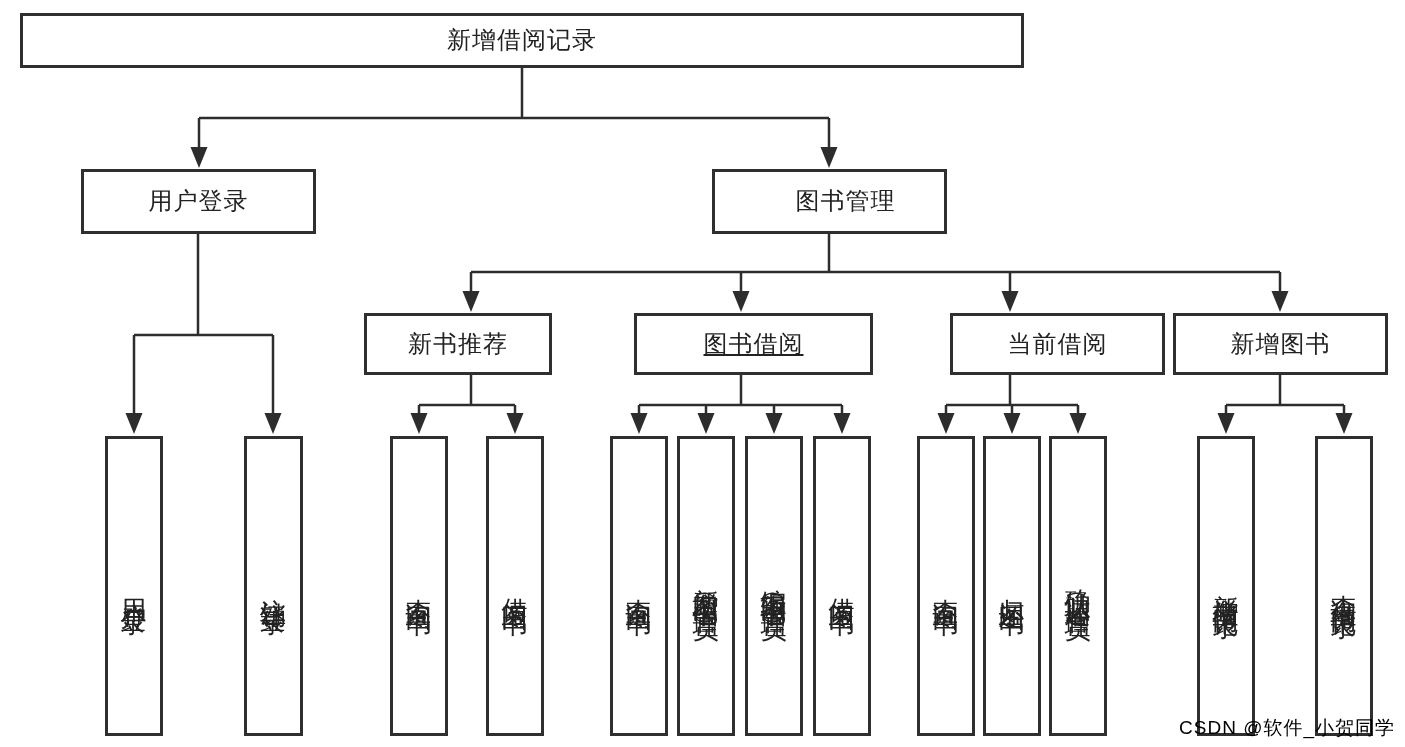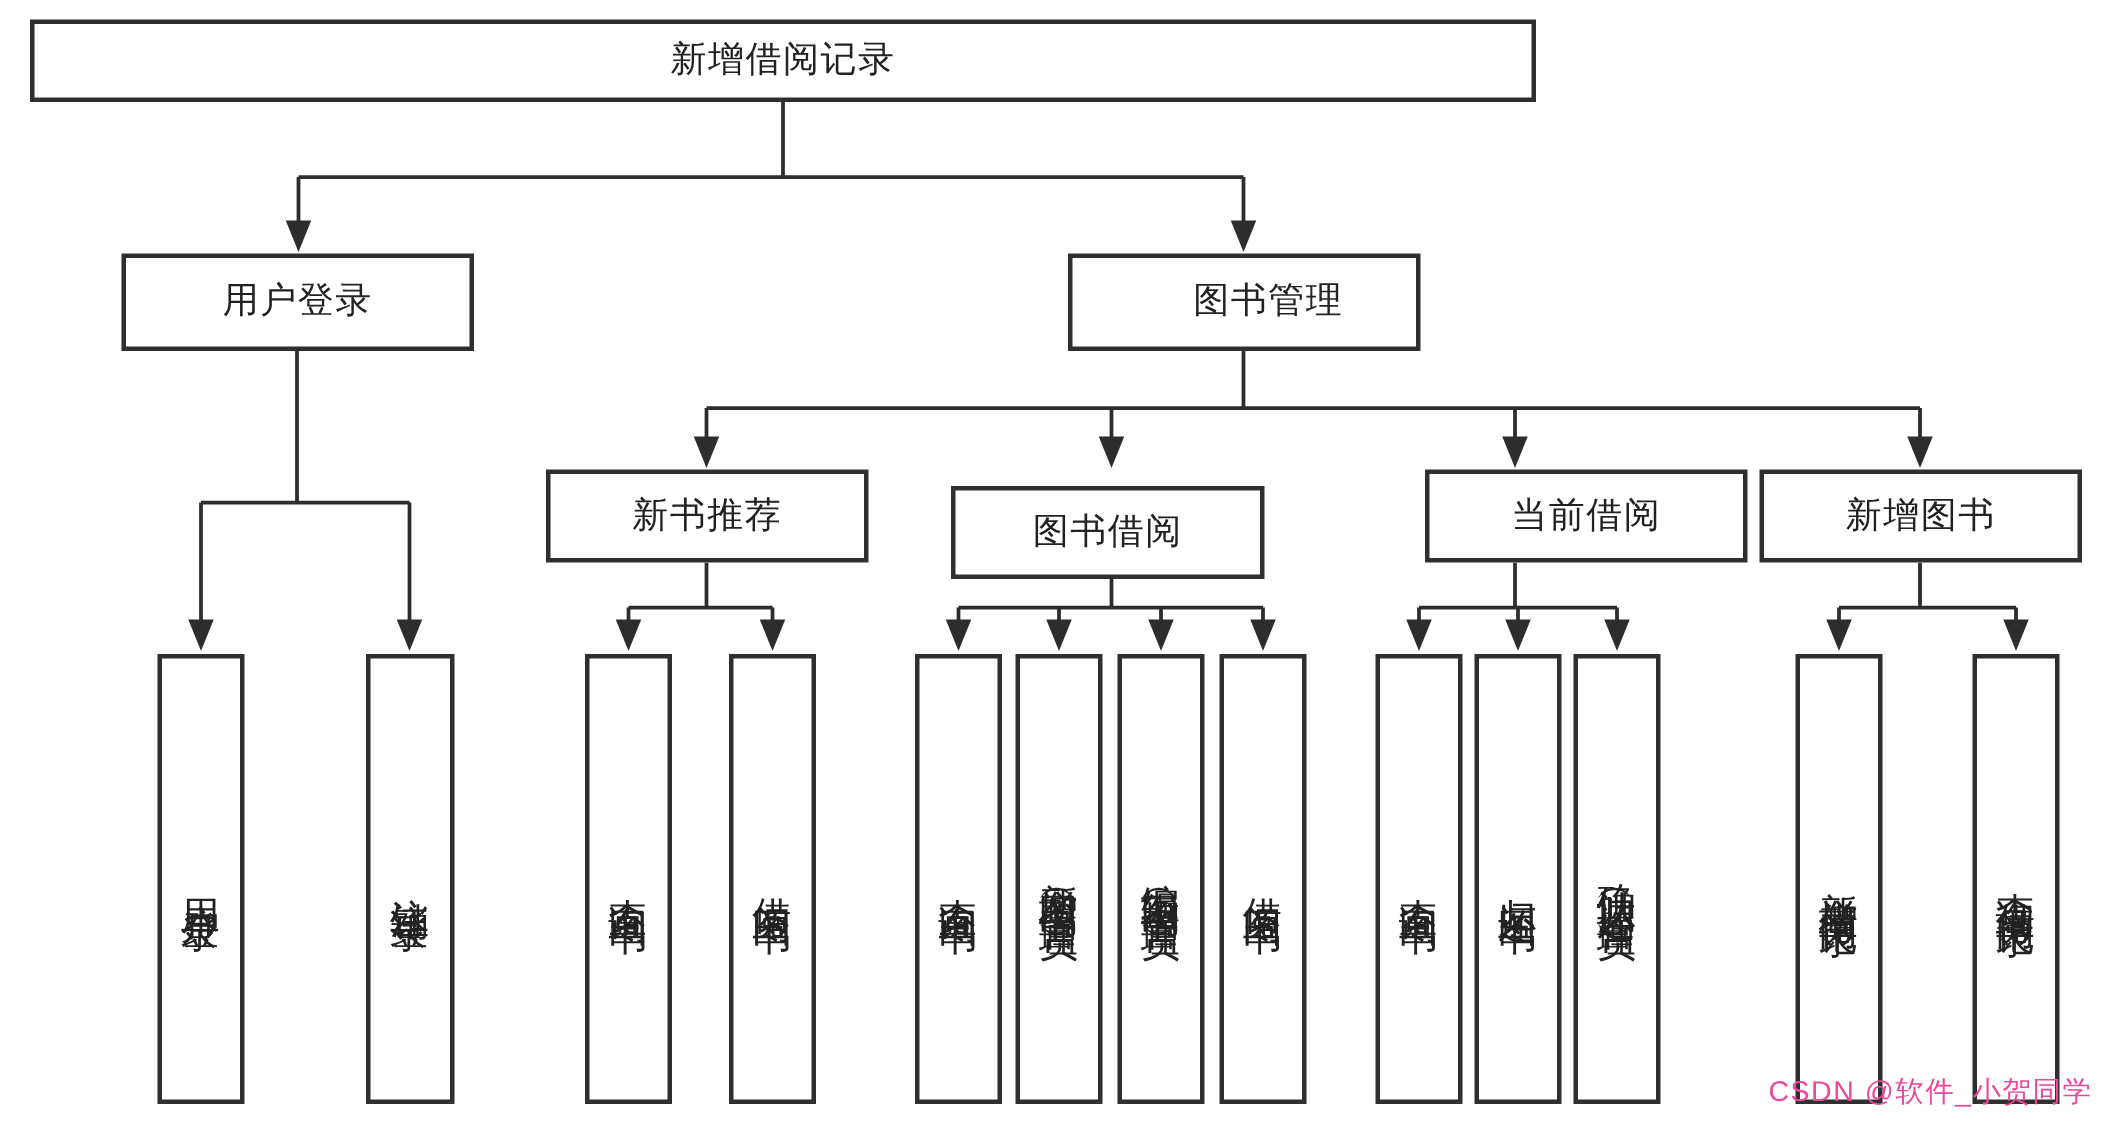--- a/index.html
+++ b/index.html
@@ -43,21 +43,21 @@
     text-orientation: mixed;
     font-size: 26px;
     letter-spacing: 4px;
     line-height: 1;
     white-space: normal;
   }
   .watermark {
     position: absolute;
     right: 10px;
     bottom: 6px;
-    color: #ec4899;
+    color: #000000;
     font-size: 19px;
     letter-spacing: 1px;
     z-index: 5;
   }
 </style>
 </head>
 <body>
 
 <div id="stage">
 
@@ -102,22 +102,22 @@
       <polygon points="1217.5,413 1234.5,413 1226,434"></polygon>
       <polygon points="1335.5,413 1352.5,413 1344,434"></polygon>
     </g>
   </svg>
 
   <div class="node" style="left:20px; top:13px; width:1004px; height:55px;">新增借阅记录</div>
 
   <div class="node" style="left:81px; top:169px; width:235px; height:65px;">用户登录</div>
   <div class="node" style="left:712px; top:169px; width:235px; height:65px;padding-left:32px;">图书管理</div>
 
-  <div class="node" style="left:364px; top:313px; width:215px; height:62px;">新书推荐</div>
-  <div class="node" style="left:634px; top:324px; width:209px; height:62px;">图书借阅</div>
+  <div class="node" style="left:364px; top:313px; width:188px; height:62px;">新书推荐</div>
+  <div class="node" style="left:634px; top:313px; width:239px; height:62px;text-decoration:underline;">图书借阅</div>
   <div class="node" style="left:903px; top:313px; width:215px; height:62px;margin-left:47px;">当前借阅</div>
   <div class="node" style="left:1173px; top:313px; width:215px; height:62px;">新增图书</div>
 
   <div class="node vert" style="left:105px; top:436px; width:58px; height:300px;">用户登录</div>
   <div class="node vert" style="left:244px; top:436px; width:59px; height:300px;">注销登录</div>
 
   <div class="node vert" style="left:390px; top:436px; width:58px; height:300px;">查询图书</div>
   <div class="node vert" style="left:486px; top:436px; width:58px; height:300px;">借阅图书</div>
 
   <div class="node vert" style="left:610px; top:436px; width:58px; height:300px;">查询图书</div>

